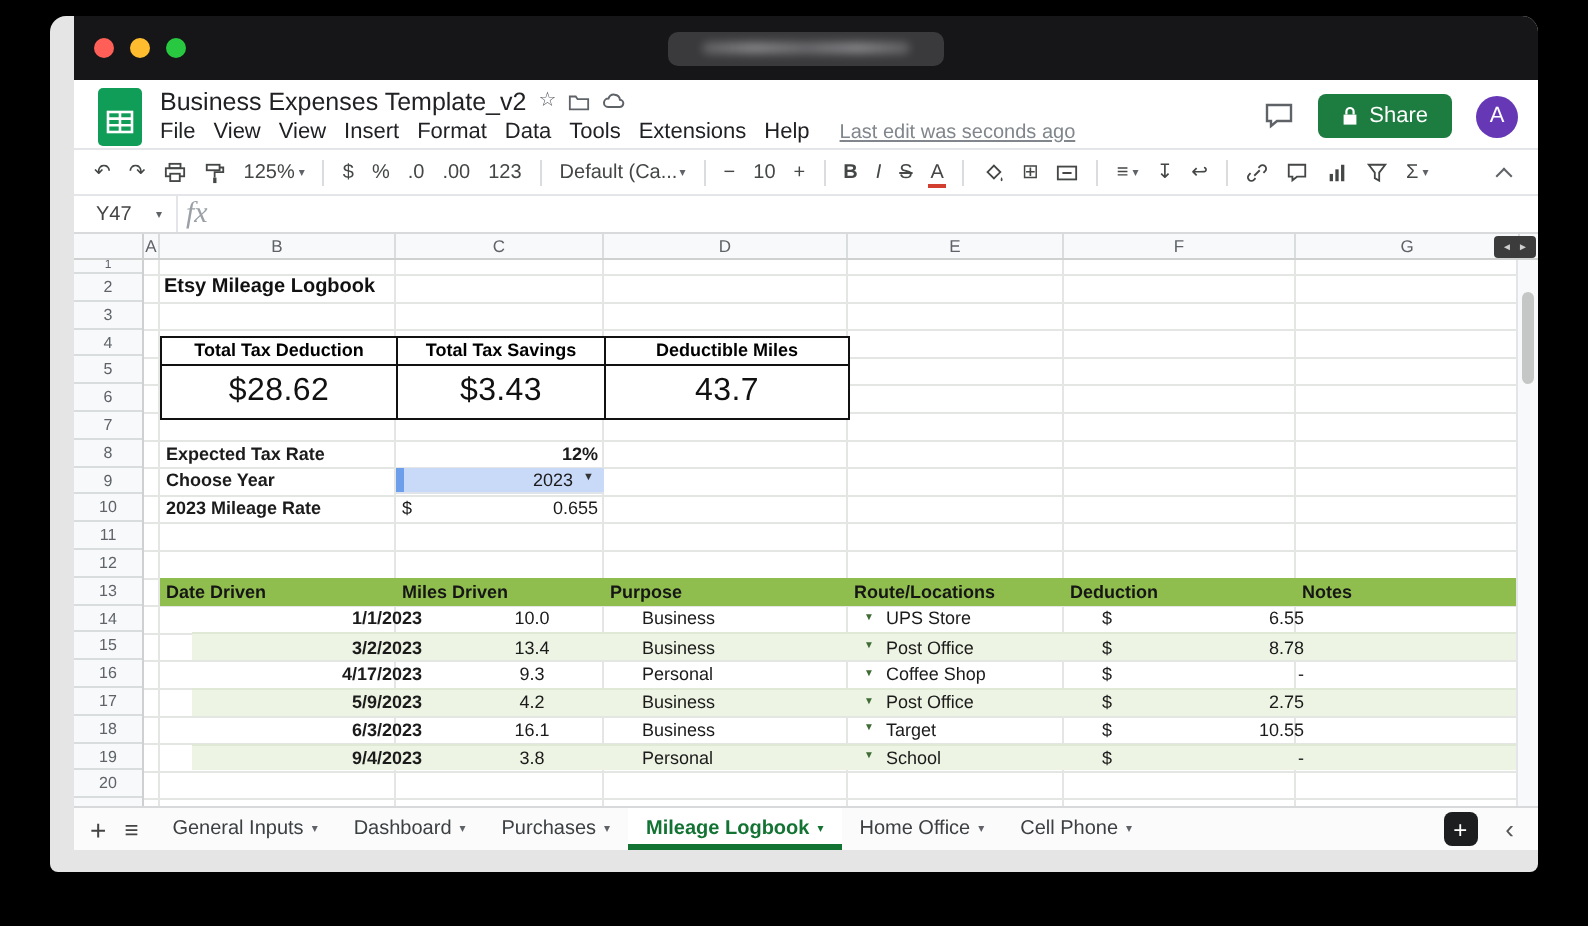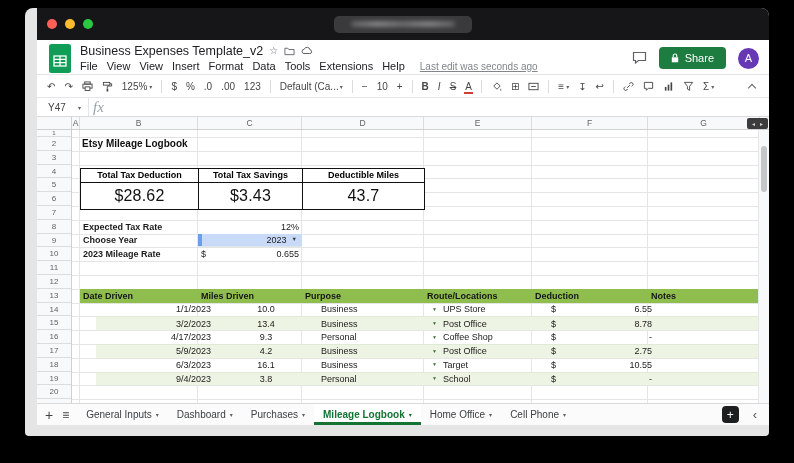--- a/index.html
+++ b/index.html
@@ -74,21 +74,21 @@
   .rh1 { height:7px; line-height:7px; font-size:6px; overflow:hidden; }
 
   .cells { position:absolute; left:35px; right:0; top:13px; bottom:0; overflow:hidden; background:#fff; }
   .vcols { position:absolute; inset:0; display:flex; }
   .vc { border-right:1px solid #e4e6e4; height:100%; }
   .hlines { position:absolute; left:0; right:0; top:7px; bottom:0;
             background:repeating-linear-gradient(to bottom,#e4e6e4 0 1px,transparent 1px 13.8px); }
 
   .cell { display:flex; align-items:center; height:100%; padding:0 3px; font-size:9px;
           color:#1b1b1b; overflow:hidden; }
-  .rgt{justify-content:flex-end;} .ctr{justify-content:center;} .btw{justify-content:space-between;}
+  .rgt{justify-content:flex-end;font-weight:bold;} .ctr{justify-content:center;} .btw{justify-content:space-between;}
   .bld{font-weight:bold;}
 
   .sheet-title { position:absolute; left:10px; top:7px; height:13.8px; display:flex; align-items:center;
                  font-size:10px; font-weight:bold; color:#111; white-space:nowrap; z-index:2; }
 
   .sumtable { position:absolute; left:8px; top:38px; width:345px; height:41.6px; z-index:2;
               display:grid; grid-template-columns:118px 104px 121px; grid-template-rows:13.6px 1fr;
               border:1.5px solid #111; background:#fff; }
   .sh { border-right:1.5px solid #111; border-bottom:1.5px solid #111; font-size:9px; font-weight:bold;
         display:flex; align-items:center; justify-content:center; overflow:hidden; }

